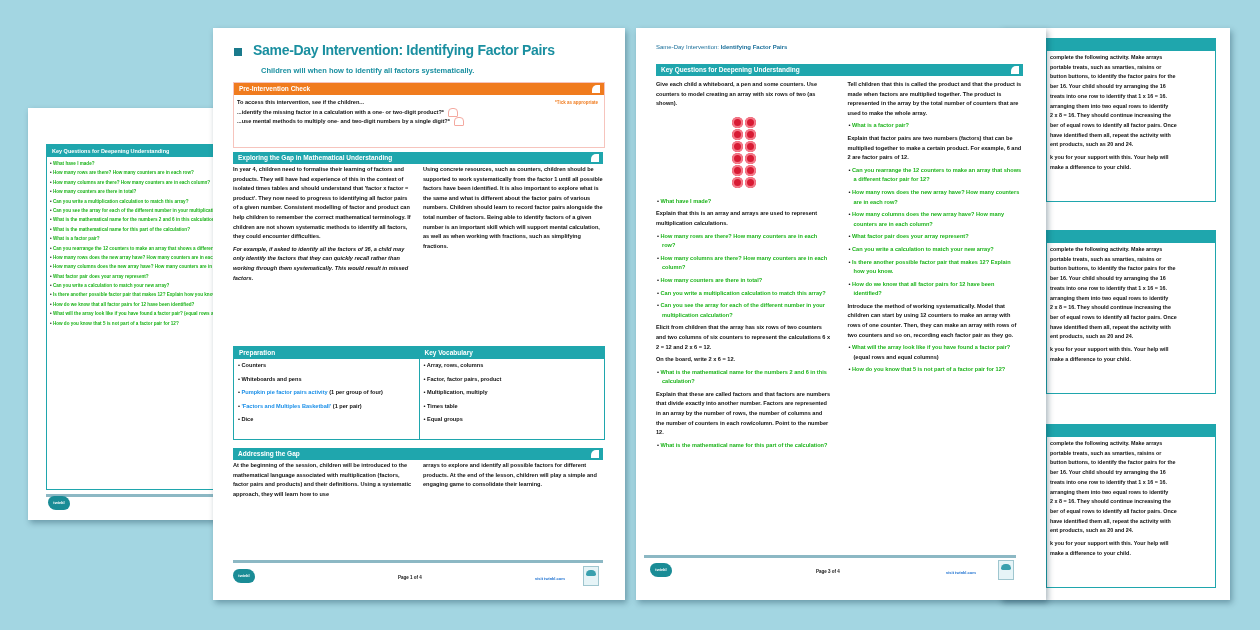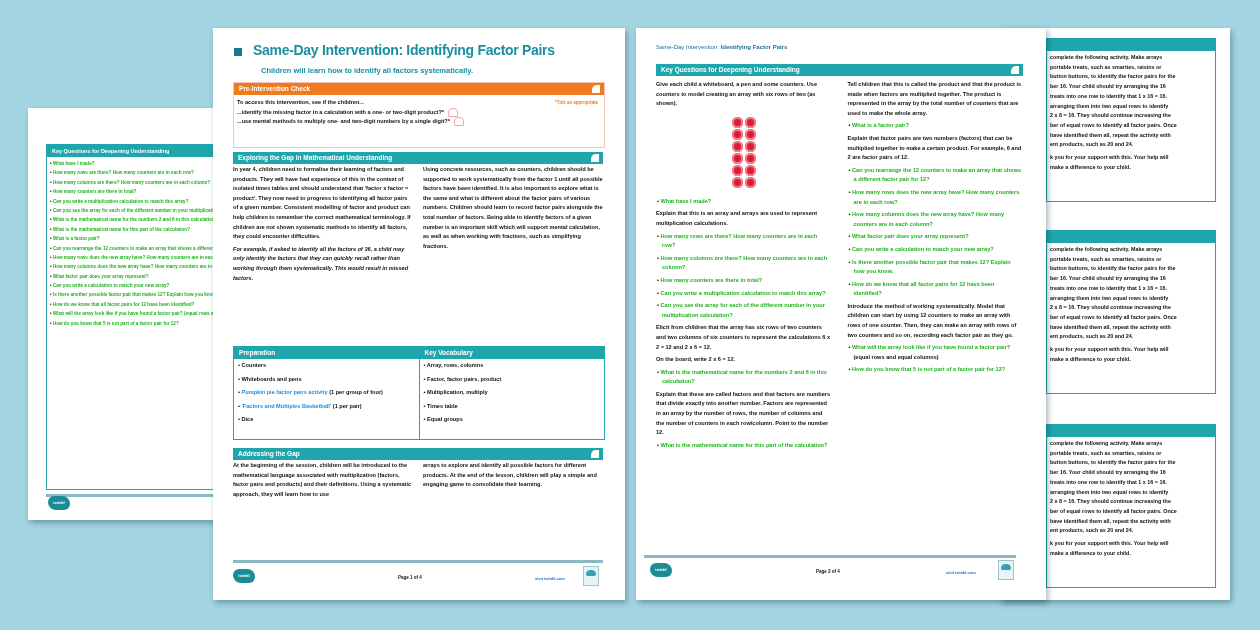--- a/index.html
+++ b/index.html
@@ -168,21 +168,21 @@
         <div class="li g txt" style="font-size: 4.6px; line-height: 7.6px; margin-bottom: 1.8px; white-space: nowrap; overflow: hidden;">How do you know that 5 is not part of a factor pair for 12?</div>
       </div>
   </div>
   <div class="footer-line" style="left:18px;top:386px;width:190px;"></div>
   <div class="logo" style="left:20px;top:388px;">twinkl</div>
 </div>
 
 <div class="page" style="left:213px;top:28px;width:412px;height:572px;">
   <div style="position:absolute;left:21px;top:20px;width:8px;height:8px;background:#1a7a8c;"></div>
   <div style="position:absolute;left:40px;top:14px;font-size:14px;font-weight:bold;color:#1a8fa0;letter-spacing:-.3px;">Same-Day Intervention: Identifying Factor Pairs</div>
-  <div style="position:absolute;left:48px;top:38px;font-size:7.5px;font-weight:bold;color:#1a8fa0;">Children will learn how to identify all factors systematically.</div>
+  <div style="position:absolute;left:48px;top:38px;font-size:7.5px;font-weight:bold;color:#1a8fa0;">Children will when how to identify all factors systematically.</div>
 
   <div class="obox" style="position:absolute;left:20px;top:54px;width:370px;height:64px;">
     <div class="bar obar"><span>Pre-Intervention Check</span><span class="cnr"></span></div>
     <div class="txt" style="padding:3px 3px;position:relative;">
       <div>To access this intervention, see if the children...</div>
       <div style="position:absolute;right:6px;top:3px;color:#f07b1e;font-size:4.5px;">*Tick as appropriate</div>
       <div><span>...identify the missing factor in a calculation with a one- or two-digit product?*</span><span class="ccheck"></span></div>
       <div><span>...use mental methods to multiply one- and two-digit numbers by a single digit?*</span><span class="ccheck"></span></div>
     </div>
   </div>

